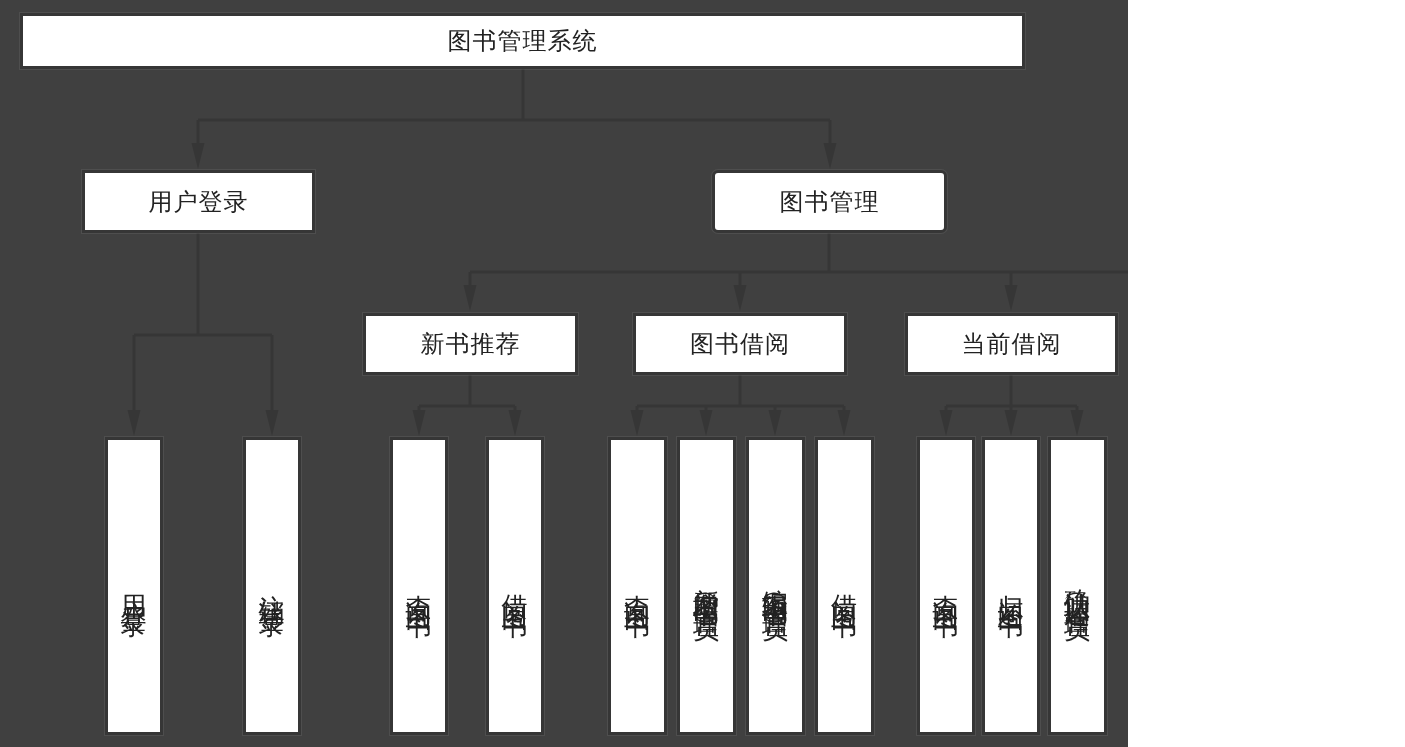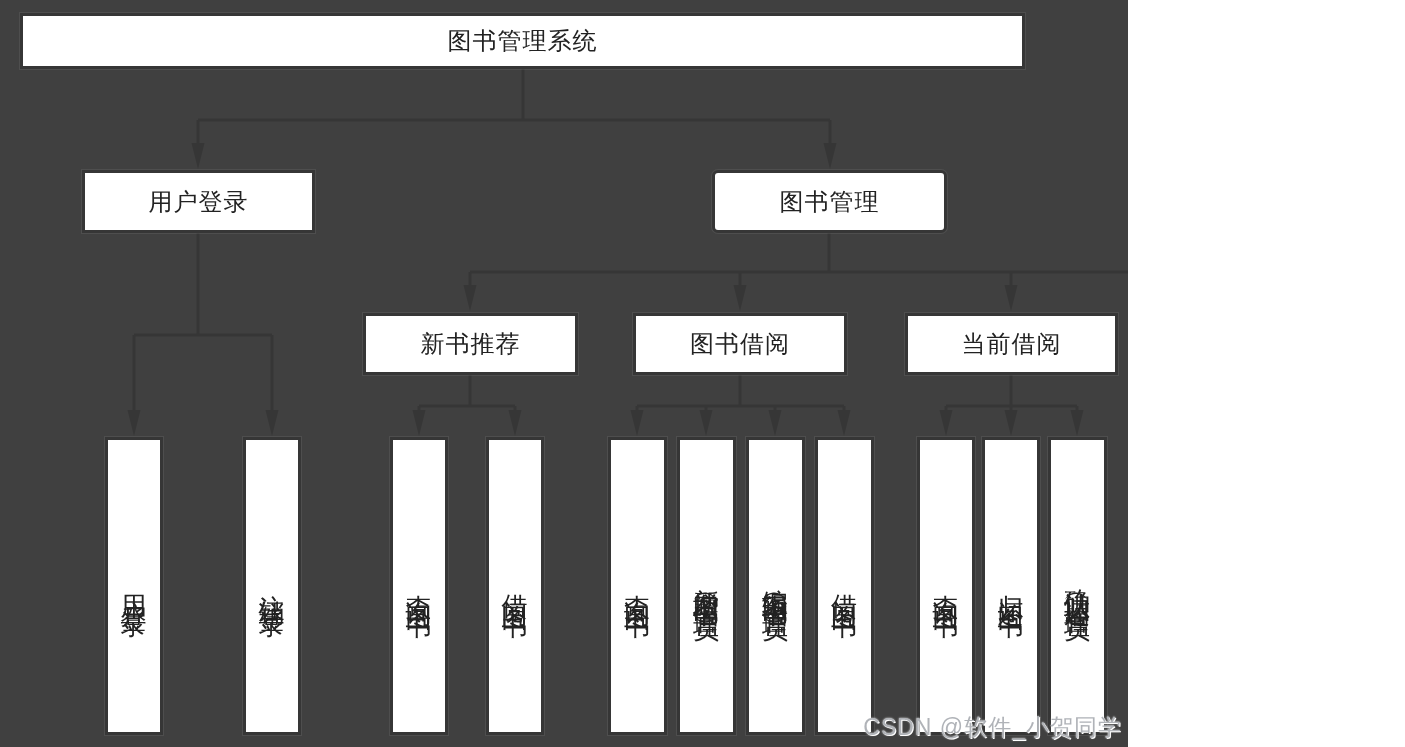--- a/index.html
+++ b/index.html
@@ -172,15 +172,14 @@
   <div class="leaf l4">查询图书</div>
   <div class="leaf l5 long">新增图书（管理员）</div>
   <div class="leaf l6 long">编辑图书（管理员）</div>
   <div class="leaf l7">借阅图书</div>
   <div class="leaf l8">查询图书</div>
   <div class="leaf l9">归还图书</div>
   <div class="leaf l10 long">确认归还（管理员）</div>
   <div class="leaf l11">新增借阅记录</div>
   <div class="leaf l12">查询借阅记录</div>
 
-  <div class="watermark">CSDN @软件_小贺同学</div>
 
 </div>
 
 </body></html>

